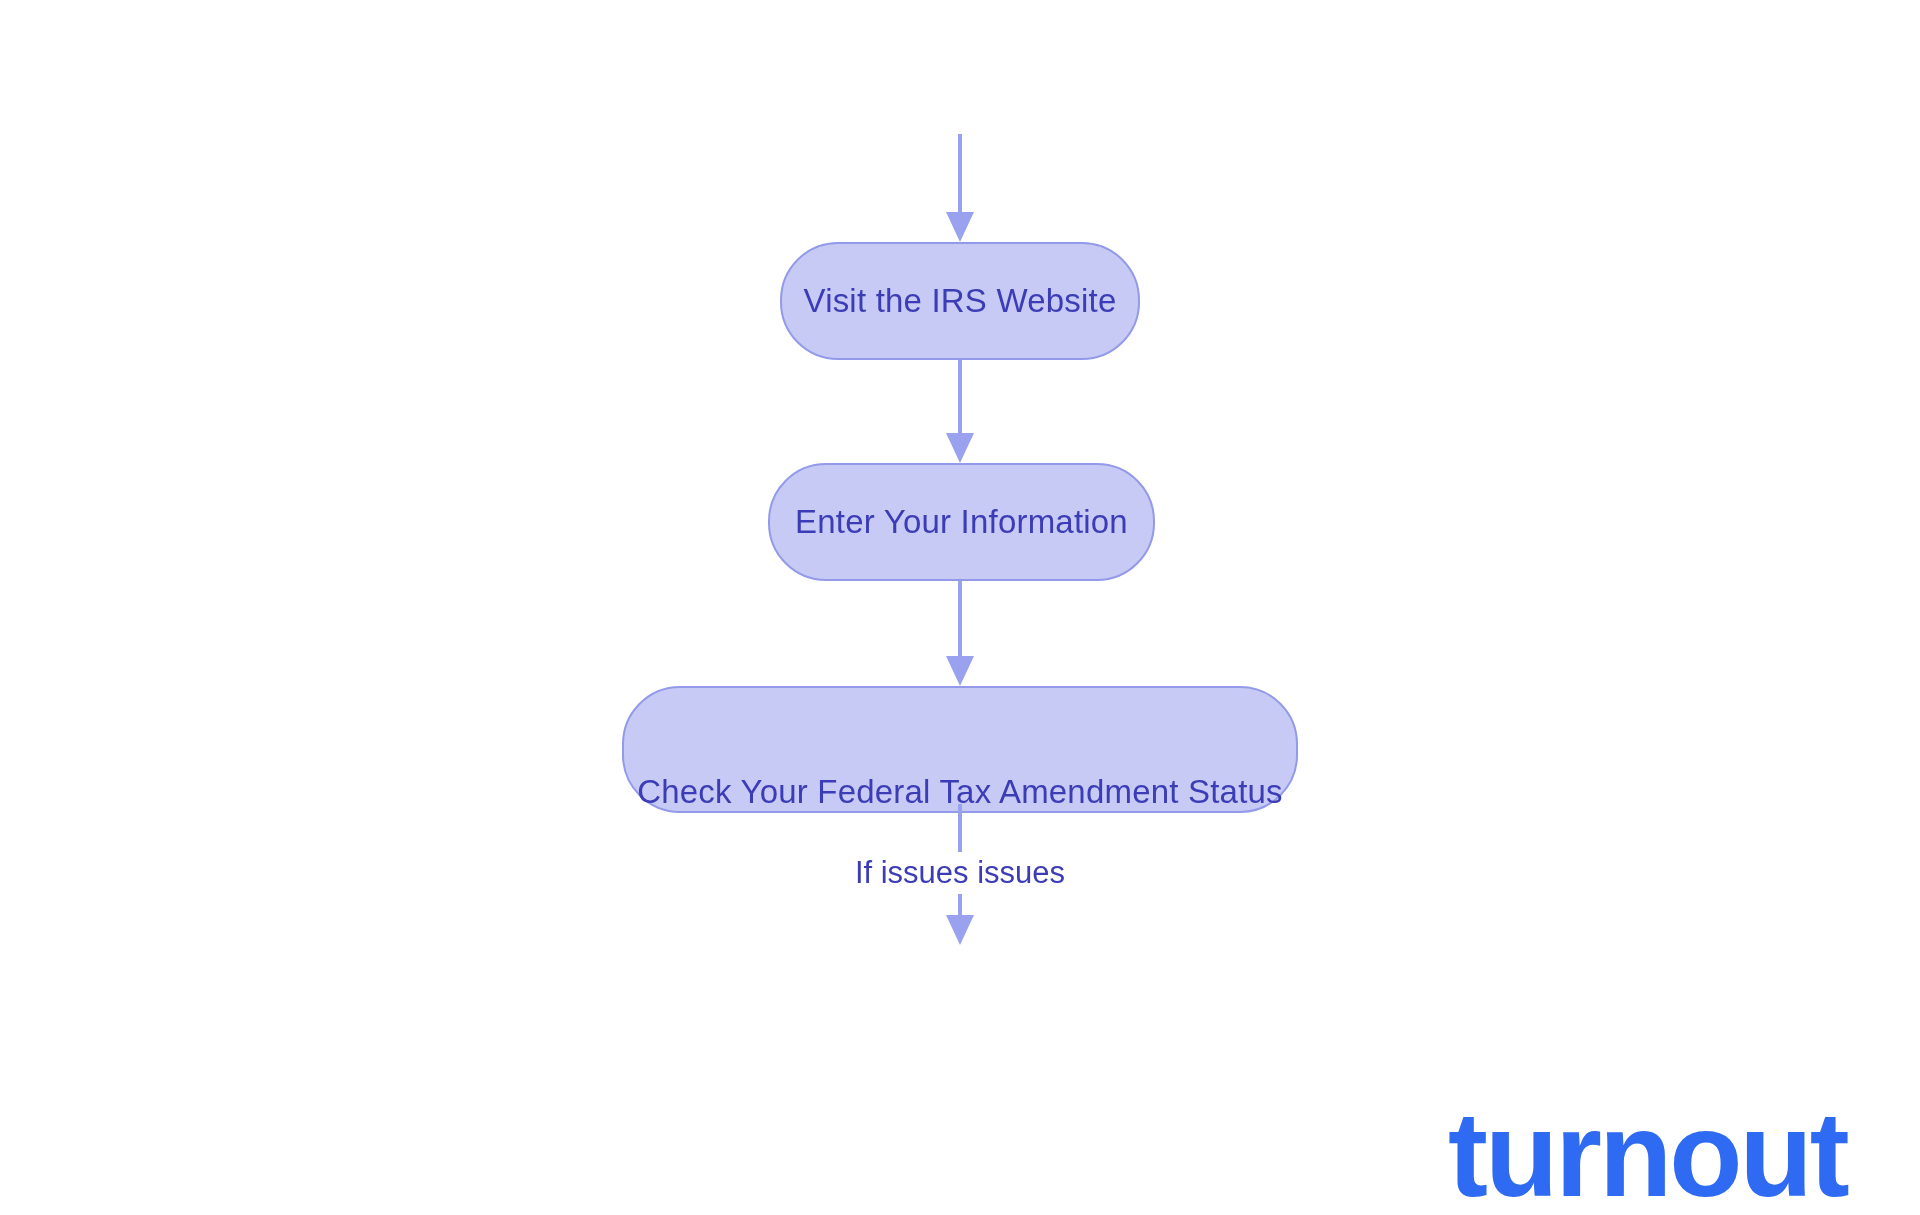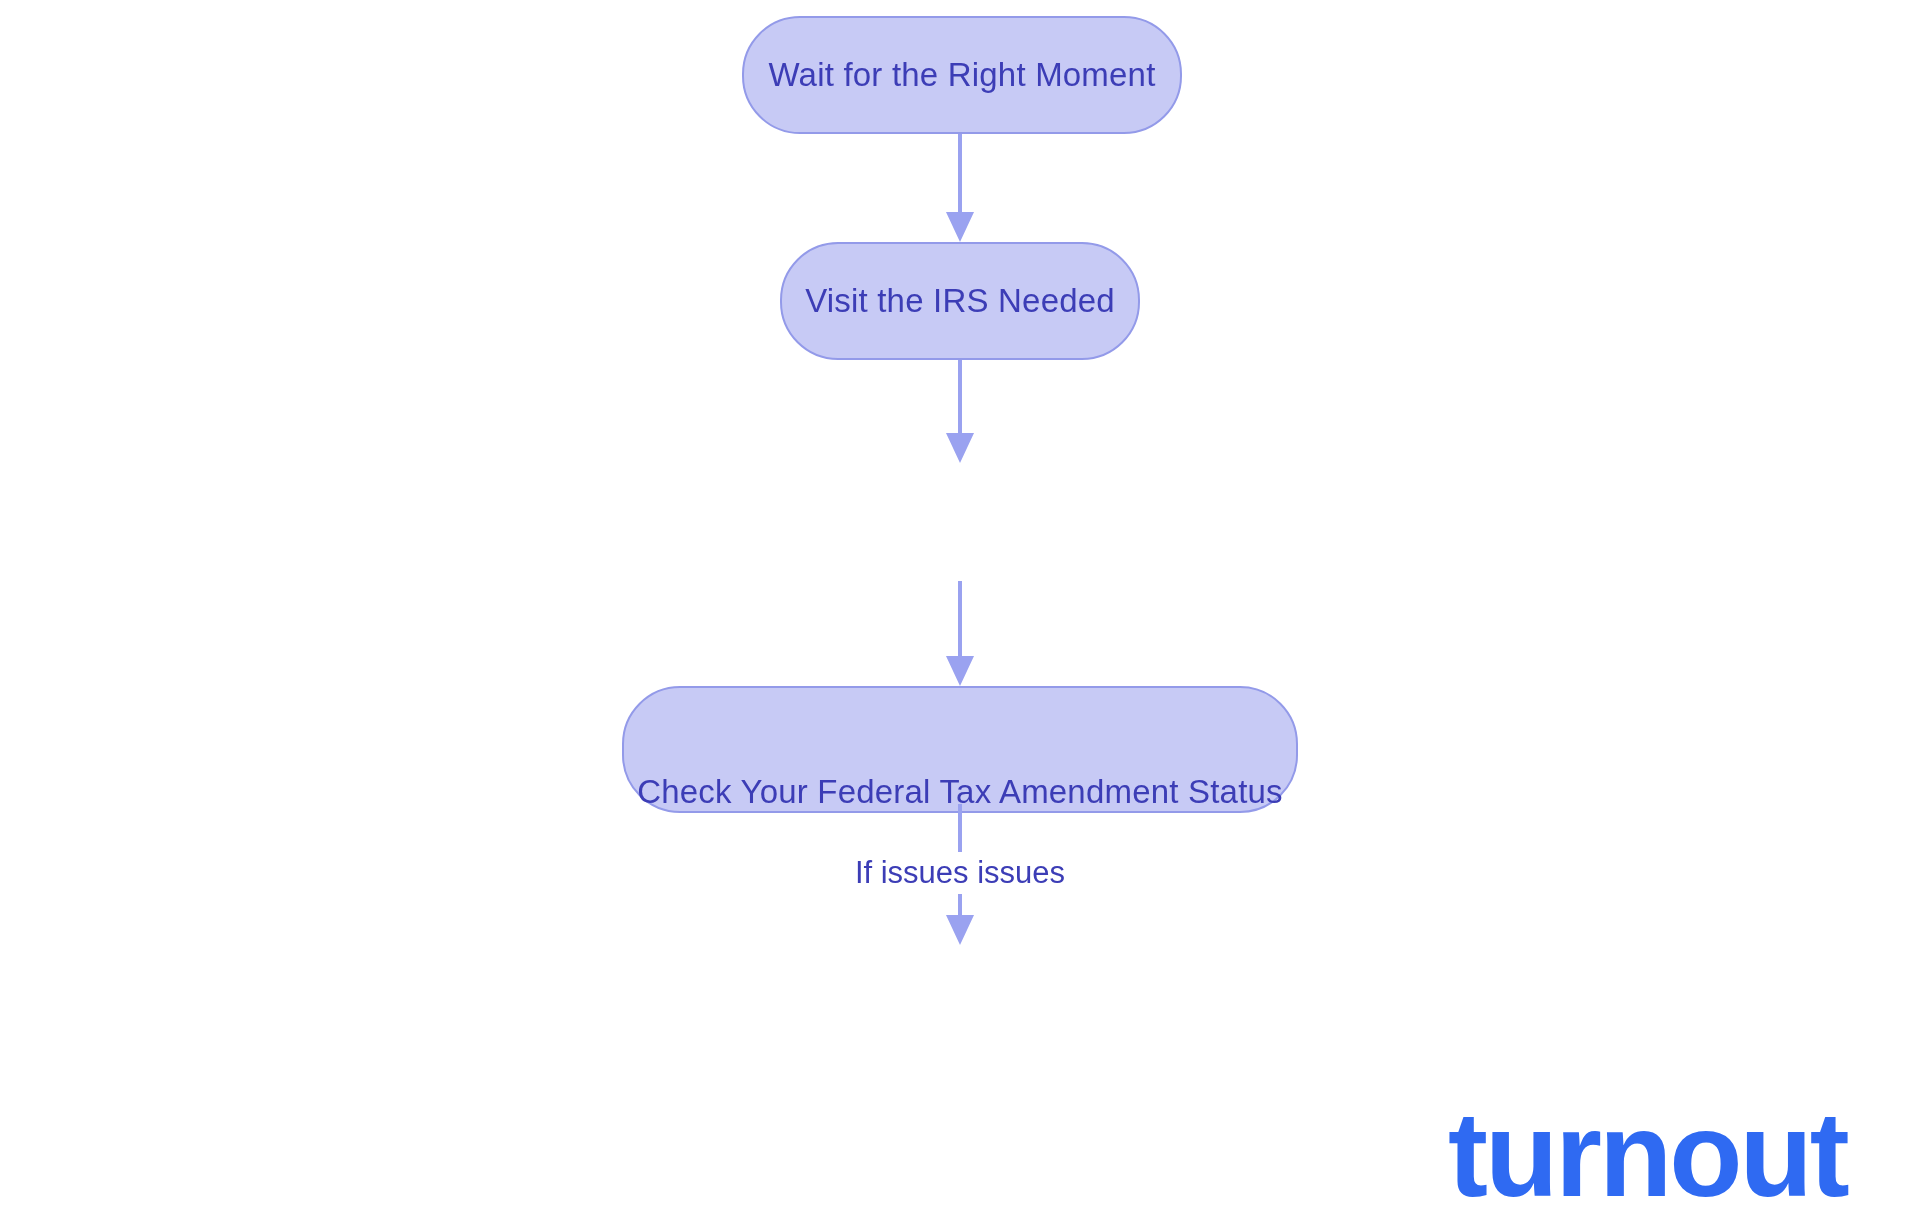--- a/index.html
+++ b/index.html
@@ -86,28 +86,28 @@
     font-weight: bold;
     letter-spacing: -3px;
     line-height: 1;
   }
 </style>
 </head>
 <body>
 
 <div class="canvas">
 
-  <div class="flow-node node-1">
-    <span>Wait for the Right Moment</span>
+
+  <div class="flow-node node-2">
+    <span>Visit the IRS Website</span>
   </div>
 
-  <div class="flow-node node-2">
-    <span>Visit the IRS Needed</span>
+  <div class="flow-node node-3">
+    <span>Enter Your Information</span>
   </div>
-
 
   <div class="flow-node node-4">
     <span>Check Your Federal Tax Amendment Status</span>
   </div>
 
 
   <div class="edge-line edge-line-1"></div>
   <div class="arrowhead arrowhead-1"></div>
 
   <div class="edge-line edge-line-2"></div>

